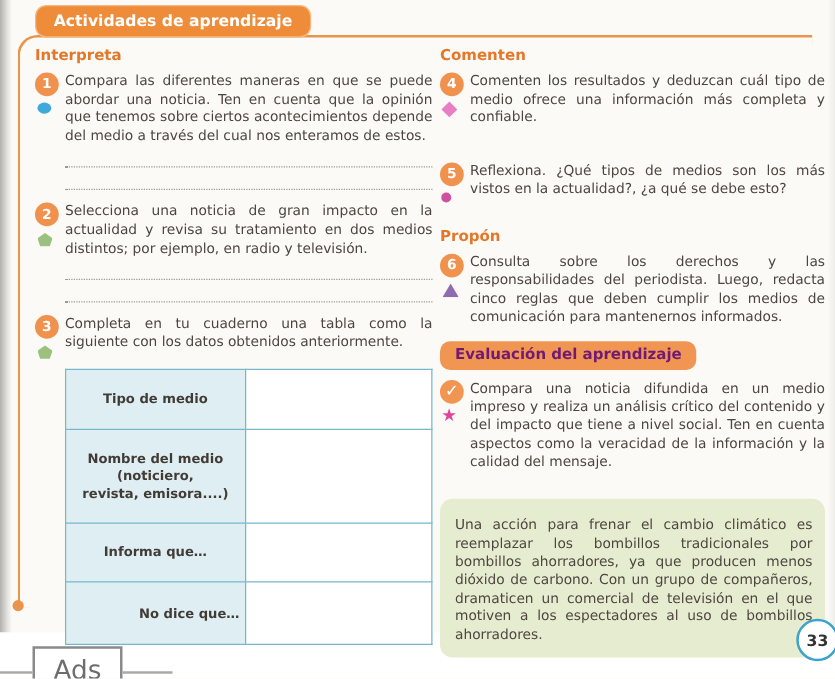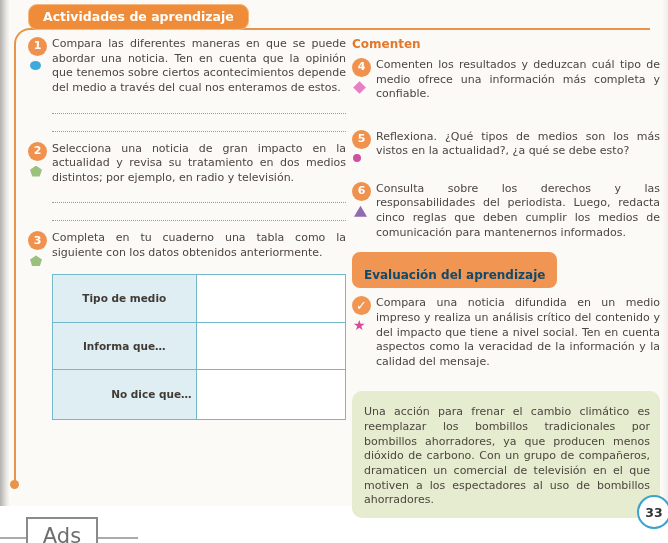--- a/index.html
+++ b/index.html
@@ -78,22 +78,22 @@
     width:49%; background:#dfeef3; font-weight:bold; text-align:center;
     font-size:10.5px; color:#413b36; padding:16px 4px; white-space:pre-line; line-height:1.35;
   }
   td.empty-cell { width:51%; background:#ffffff; }
   tr.r1 td { height:40px; } tr.r2 td { height:60px; }
   tr.r3 td { height:46px; } tr.r4 td { height:50px;text-align:right; }
 
   .gap-sm { height:8px; } .gap-md { height:16px; } .gap-lg { height:24px; }
 
   .eval-banner, .edu-banner {
-    display:inline-block; color:#0c4a6e; font-weight:bold; font-size:12px;
-    padding:16px 12px 4px 12px; border-radius:8px;
+    display:inline-block; color:#701a75; font-weight:bold; font-size:12px;
+    padding:3px 12px 4px 12px; border-radius:8px;
   }
   .eval-banner { background:#f09552; margin-bottom:8px; }
   .edu-banner  { background:#a5c878; position:absolute; top:-10px; left:2px; }
 
   .edu-box {
     position:relative; margin-top:22px; background:#e6eccf;
     border-radius:10px; padding:14px 10px 10px 12px; text-align:justify;
   }
 
   .page-num-circle {
@@ -120,20 +120,21 @@
   <div class="scan-edge-left"></div>
   <div class="scan-edge-right"></div>
   <div class="app-bottom"></div>
 
   <div class="content-frame"></div>
   <div class="frame-end-dot"></div>
 
   <div class="title-banner">Actividades de aprendizaje</div>
 
   <div class="col col-left">
+    <div class="section-heading">Interpreta</div>
 
     <div class="item">
       <div class="marker-col">
         <span class="num-circle">1</span>
         <span class="shape blue-dot"></span>
       </div>
       <p class="item-text">Compara las diferentes maneras en que se puede abordar una noticia. Ten en cuenta que la opinión que tenemos sobre ciertos acontecimientos depende del medio a través del cual nos enteramos de estos.</p>
     </div>
     <div class="dotted-lines">
       <div class="dotted-line"></div>
@@ -159,20 +160,26 @@
       </div>
       <p class="item-text">Completa en tu cuaderno una tabla como la siguiente con los datos obtenidos anteriormente.</p>
     </div>
 
     <table class="media-table">
       <tbody>
           <tr class="r1">
         <td class="label-cell">Tipo de medio</td>
         <td class="empty-cell"></td>
       </tr>
+      <tr class="r2">
+        <td class="label-cell">Nombre del medio
+(noticiero,
+revista, emisora....)</td>
+        <td class="empty-cell"></td>
+      </tr>
       <tr class="r3">
         <td class="label-cell">Informa que…</td>
         <td class="empty-cell"></td>
       </tr>
       <tr class="r4">
         <td class="label-cell">No dice que…</td>
         <td class="empty-cell"></td>
       </tr>
     </tbody>
       </table>
@@ -192,20 +199,21 @@
 
     <div class="item">
       <div class="marker-col">
         <span class="num-circle">5</span>
         <span class="shape donut"></span>
       </div>
       <p class="item-text">Reflexiona. ¿Qué tipos de medios son los más vistos en la actualidad?, ¿a qué se debe esto?</p>
     </div>
     <div class="gap-md"></div>
 
+    <div class="section-heading">Propón</div>
 
     <div class="item">
       <div class="marker-col">
         <span class="num-circle">6</span>
         <span class="shape triangle"></span>
       </div>
       <p class="item-text">Consulta sobre los derechos y las responsabilidades del periodista. Luego, redacta cinco reglas que deben cumplir los medios de comunicación para mantenernos informados.</p>
     </div>
     <div class="gap-sm"></div>
 

